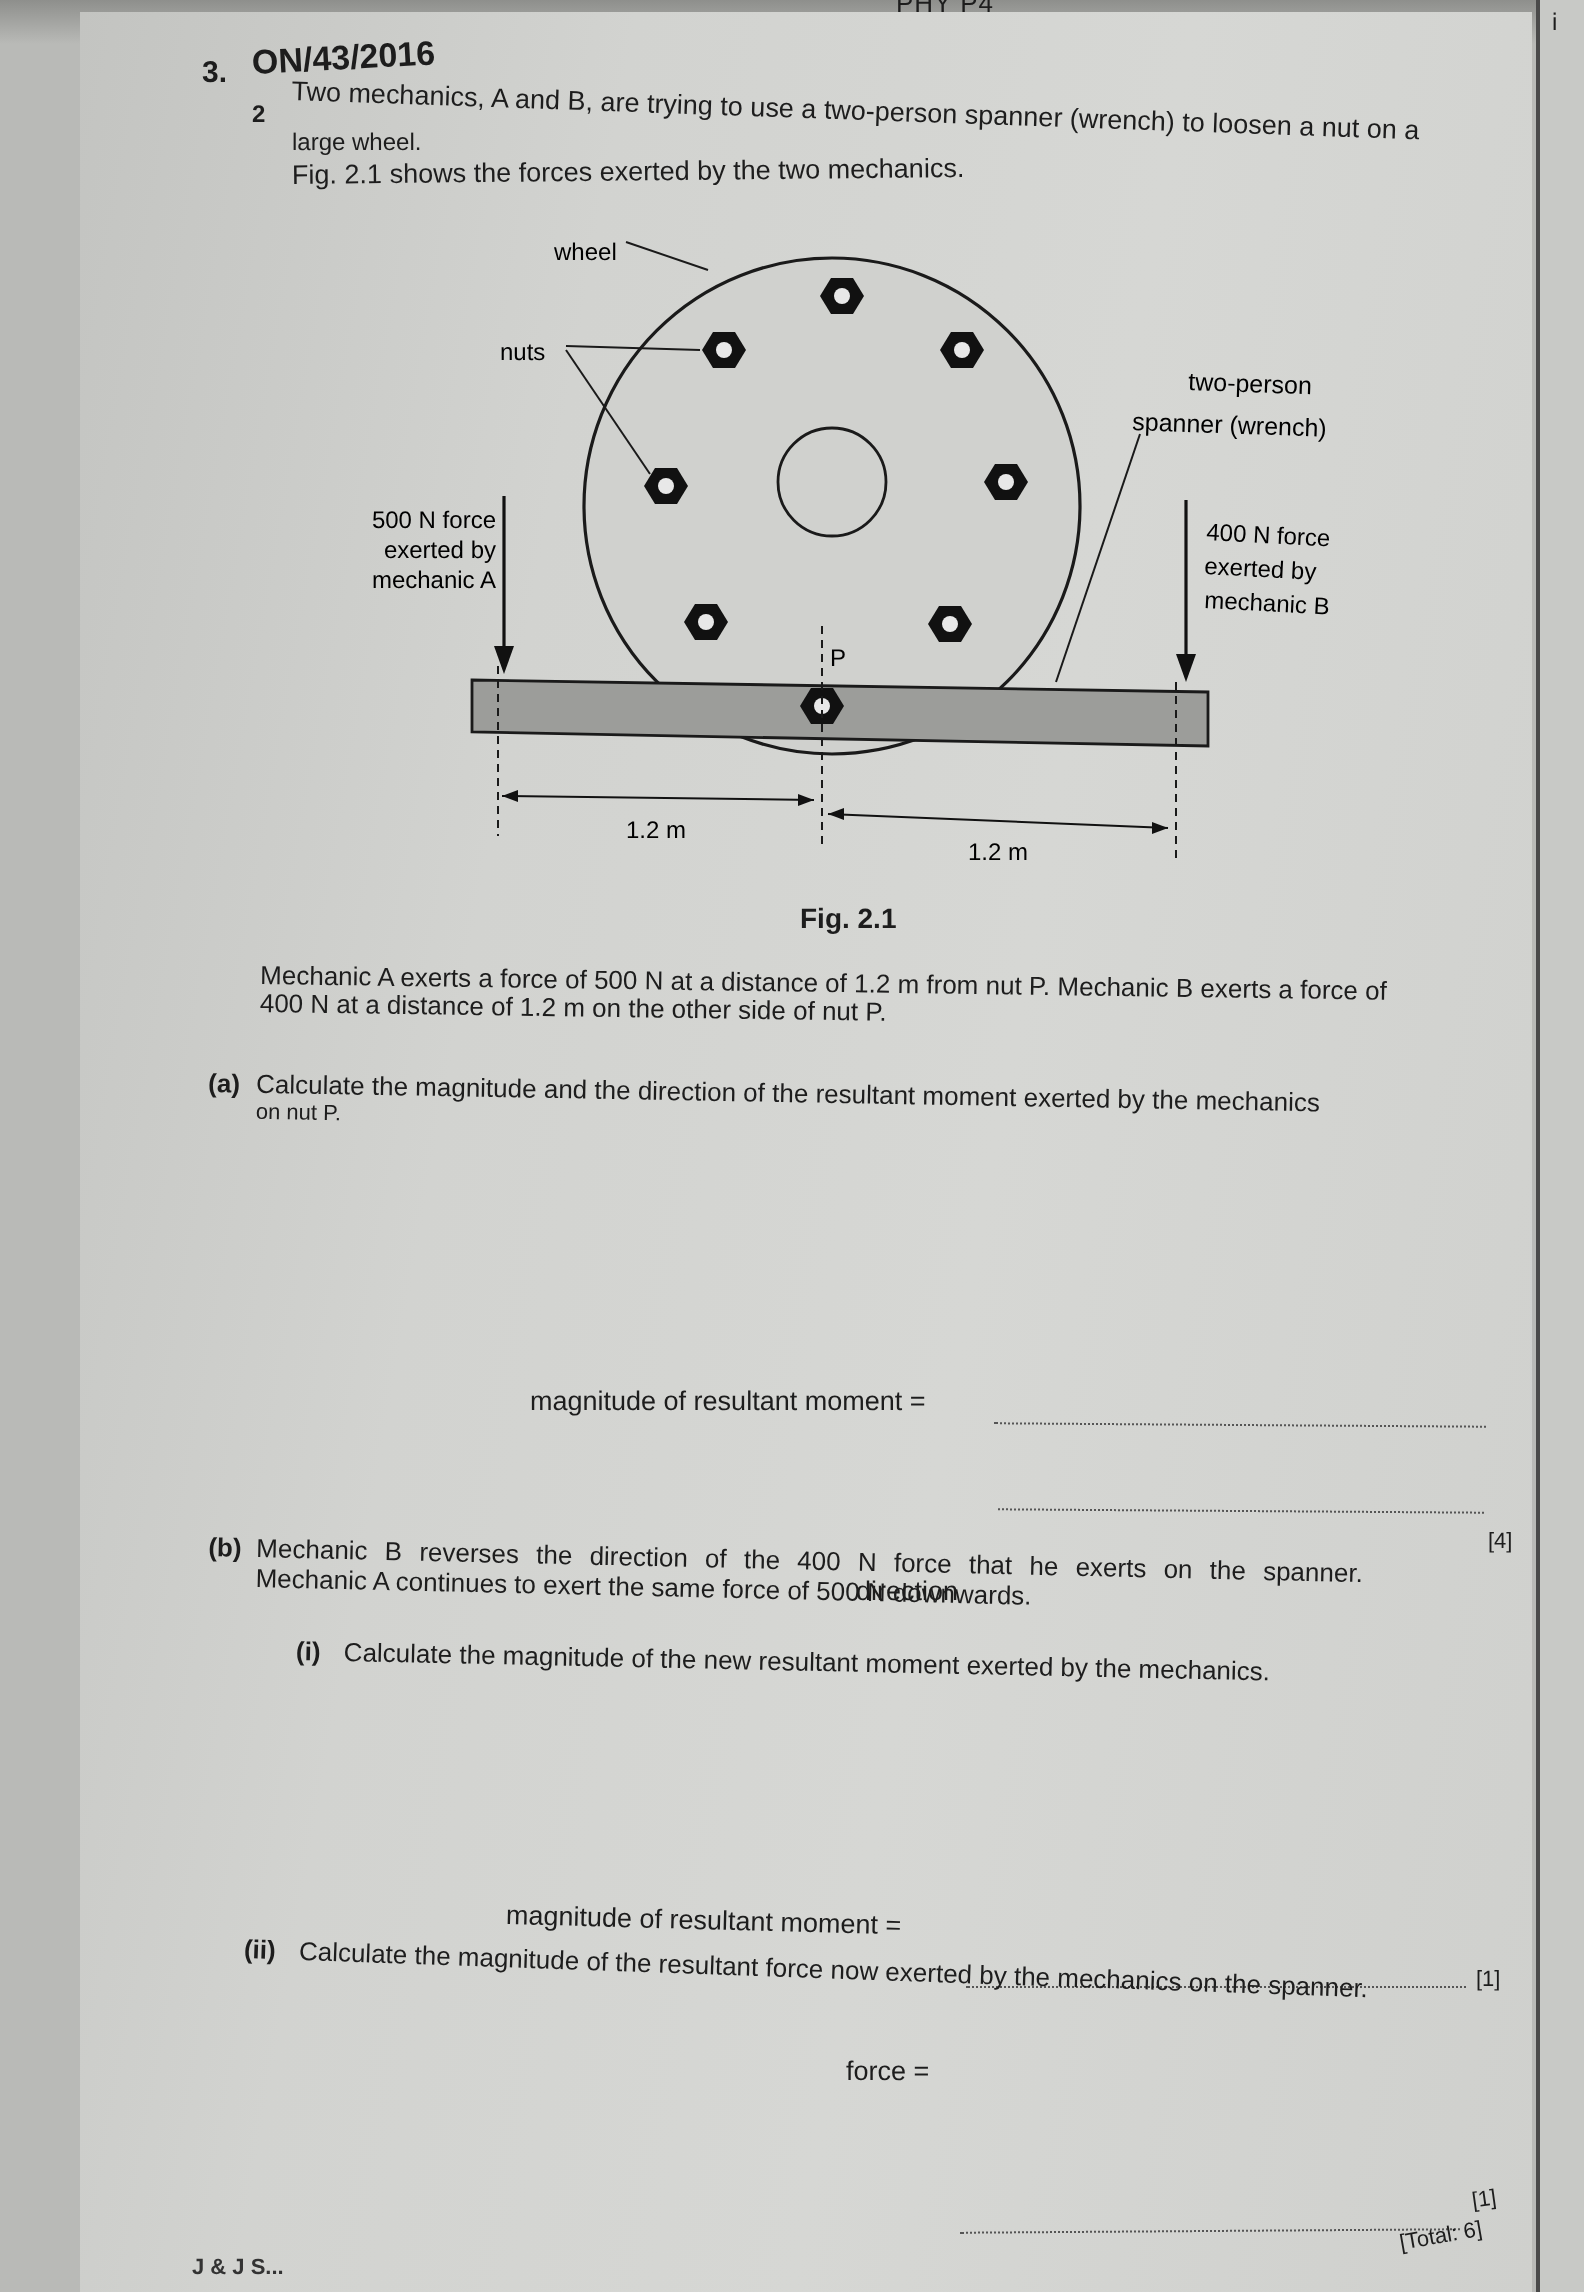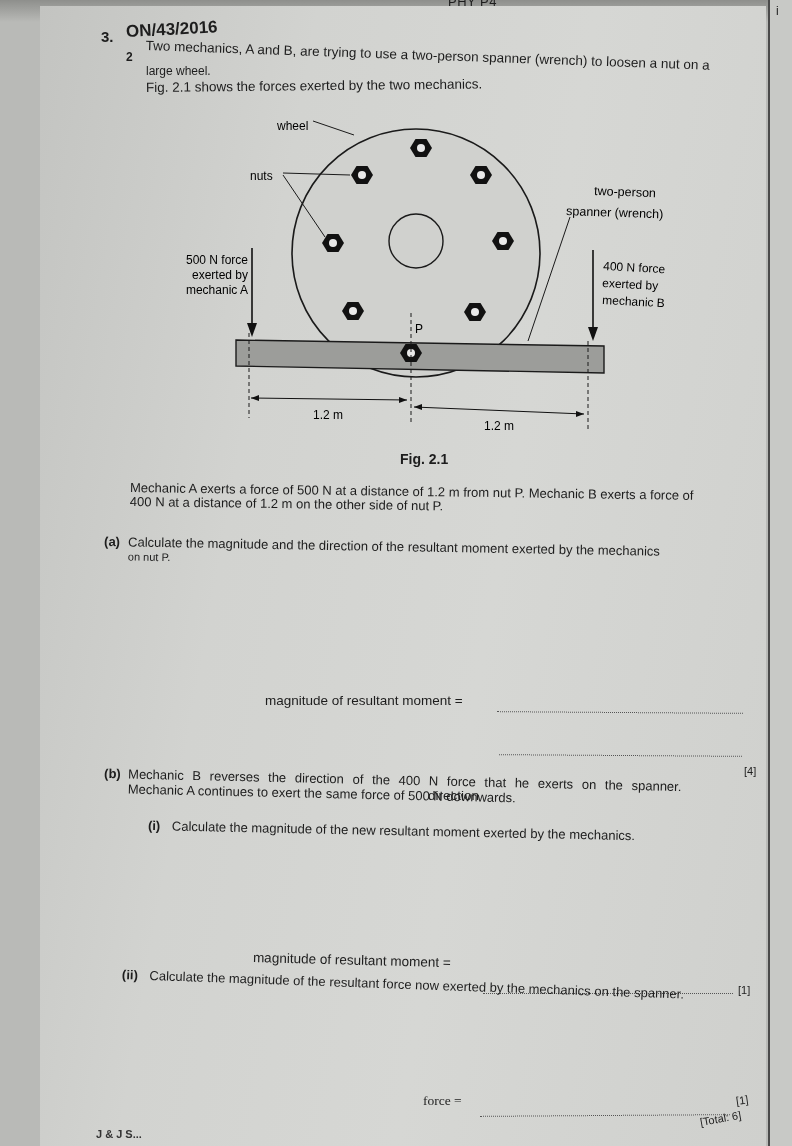--- a/index.html
+++ b/index.html
@@ -189,20 +189,20 @@
 <div class="ans-line" style="left:483px;top:993px;width:250px;">
   <span></span>
 </div>
 <div class="t marks" style="left:738px;top:984px;">[1]</div>
 
 <div class="t qbii">
   <span style="font-weight:bold;margin-right:8px;">(ii)</span>
   <span>Calculate the magnitude of the resultant force now exerted by the mechanics on the spanner.</span>
 </div>
 
-<div class="t ans-label" style="left:423px;top:1093px;font-family:Liberation Serif, serif;">force =</div>
+<div class="t ans-label" style="left:423px;top:1028px;">force =</div>
 <div class="ans-line" style="left:480px;top:1115px;width:250px;transform:rotate(-0.4deg);">
   <span></span>
 </div>
 <div class="t marks" style="left:736px;top:1094px;transform:rotate(-8deg);">[1]</div>
 <div class="t marks" style="left:700px;top:1116px;transform:rotate(-10deg);transform-origin:left;">[Total: 6]</div>
 
 <div class="t footer">J &amp; J S...</div>
 
 </body></html>

